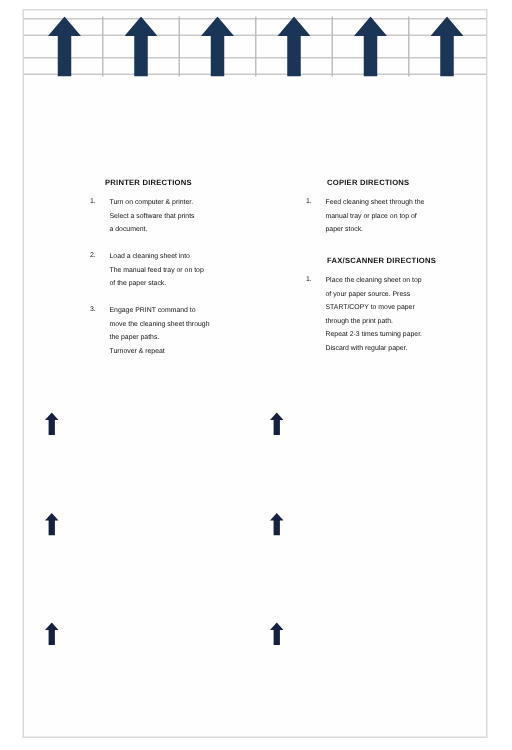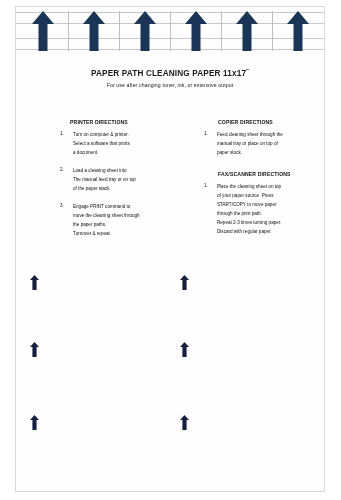--- a/index.html
+++ b/index.html
@@ -117,24 +117,20 @@
     <svg viewBox="0 0 22 40">
         <polygon points="11,0 22,13 15.5,13 15.5,40 6.5,40 6.5,13 0,13" fill="#1b3557"></polygon>
       </svg>
   </div>
   <div class="arrow big" style="left:271px;top:4px;">
     <svg viewBox="0 0 22 40">
         <polygon points="11,0 22,13 15.5,13 15.5,40 6.5,40 6.5,13 0,13" fill="#1b3557"></polygon>
       </svg>
   </div>
 
-  <div id="title-block">
-    <div id="doc-title">PAPER PATH CLEANING PAPER 11x17˝</div>
-    <div id="doc-subtitle">For use after changing toner, ink, or extensive output</div>
-  </div>
 
   <div id="directions">
 
     <div class="col left">
       <div class="sec-block">
         <div class="sec-head">PRINTER DIRECTIONS</div>
         <div class="steps">
 
           <div class="step">
             <span class="step-num">1.</span>

